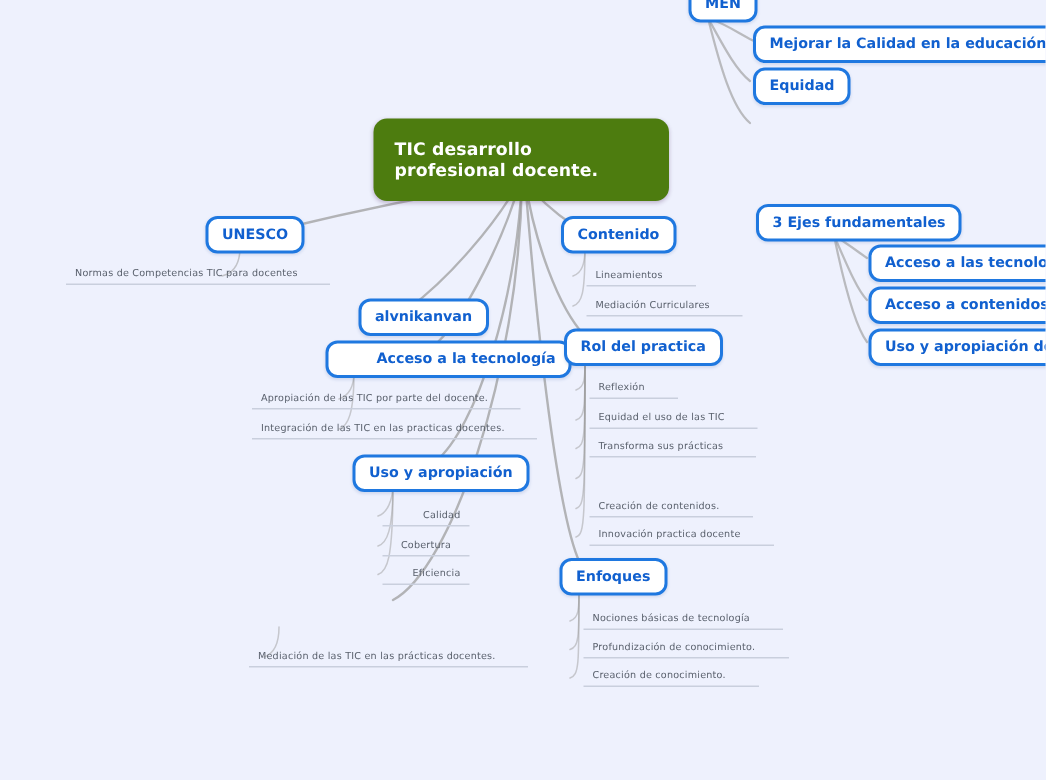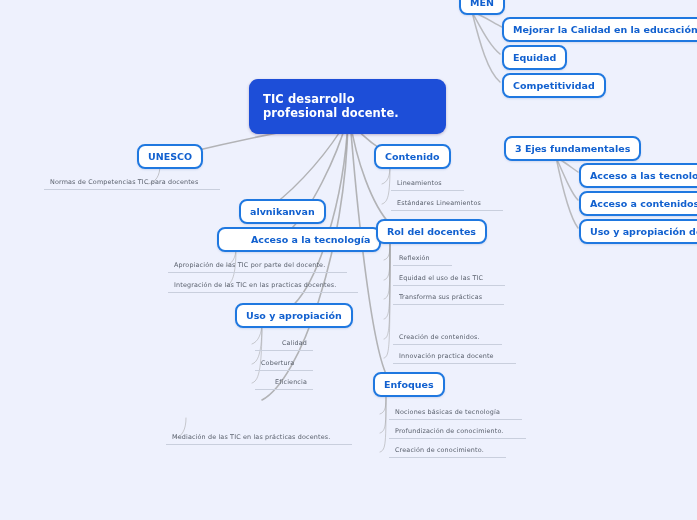--- a/index.html
+++ b/index.html
@@ -10,21 +10,21 @@
     overflow:hidden;
     position:relative;
   }
   #canvas{position:absolute;left:0;top:0;width:697px;height:520px;}
   #links{position:absolute;left:0;top:0;width:697px;height:520px;pointer-events:none;}
 
   .node{position:absolute;box-sizing:border-box;}
 
   
   .root{
-    background:#1d4ed8;
+    background:#4d7c0f;
     color:#ffffff;
     border-radius:9px;
     font-weight:bold;
     font-size:11.5px;
     line-height:14px;
     padding:13px 14px 14px 14px;
     letter-spacing:.1px;
     box-shadow:0 1px 3px rgba(60,20,80,.28);
   }
 
@@ -131,43 +131,43 @@
   <div class="node leaf wide" style="left:168px;top:281px;">
     <span>Integración de las TIC en las practicas docentes.</span>
   </div>
 
   <div class="node pill" style="left:235px;top:303px;">
     <span>Uso y apropiación</span>
   </div>
   <div class="node leaf" style="left:255px;top:339px;width:58px;text-align:right;">
     <span>Calidad</span>
   </div>
-  <div class="node leaf" style="left:255px;top:359px;width:58px;text-align:left;">
+  <div class="node leaf" style="left:255px;top:359px;width:58px;text-align:center;">
     <span>Cobertura</span>
   </div>
   <div class="node leaf" style="left:255px;top:378px;width:58px;text-align:right;">
     <span>Eficiencia</span>
   </div>
 
   <div class="node leaf wide" style="left:166px;top:433px;">
     <span>Mediación de las TIC en las prácticas docentes.</span>
   </div>
 
   <div class="node pill" style="left:374px;top:144px;">
     <span>Contenido</span>
   </div>
   <div class="node leaf wide" style="left:391px;top:179px;">
     <span>Lineamientos</span>
   </div>
   <div class="node leaf wide" style="left:391px;top:199px;">
-    <span>Estándares Lineamientos</span>
+    <span>Mediación Curriculares</span>
   </div>
 
   <div class="node pill" style="left:376px;top:219px;">
-    <span>Rol del docentes</span>
+    <span>Rol del practica</span>
   </div>
   <div class="node leaf wide" style="left:393px;top:254px;">
     <span>Reflexión</span>
   </div>
   <div class="node leaf wide" style="left:393px;top:274px;">
     <span>Equidad el uso de las TIC</span>
   </div>
   <div class="node leaf wide" style="left:393px;top:293px;">
     <span>Transforma sus prácticas</span>
   </div>
@@ -193,23 +193,20 @@
 
   <div class="node pill" style="left:459px;top:-10px;">
     <span>MEN</span>
   </div>
   <div class="node pill" style="left:502px;top:17px;">
     <span>Mejorar la Calidad en la educación.</span>
   </div>
   <div class="node pill" style="left:502px;top:45px;">
     <span>Equidad</span>
   </div>
-  <div class="node pill" style="left:502px;top:73px;">
-    <span>Competitividad</span>
-  </div>
 
   <div class="node pill" style="left:504px;top:136px;">
     <span>3 Ejes fundamentales</span>
   </div>
   <div class="node pill" style="left:579px;top:163px;">
     <span>Acceso a las tecnologías</span>
   </div>
   <div class="node pill" style="left:579px;top:191px;">
     <span>Acceso a contenidos</span>
   </div>

